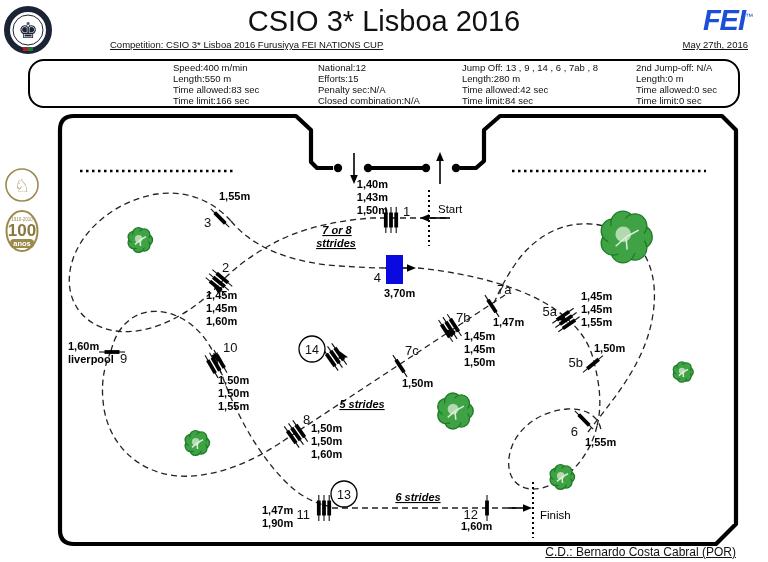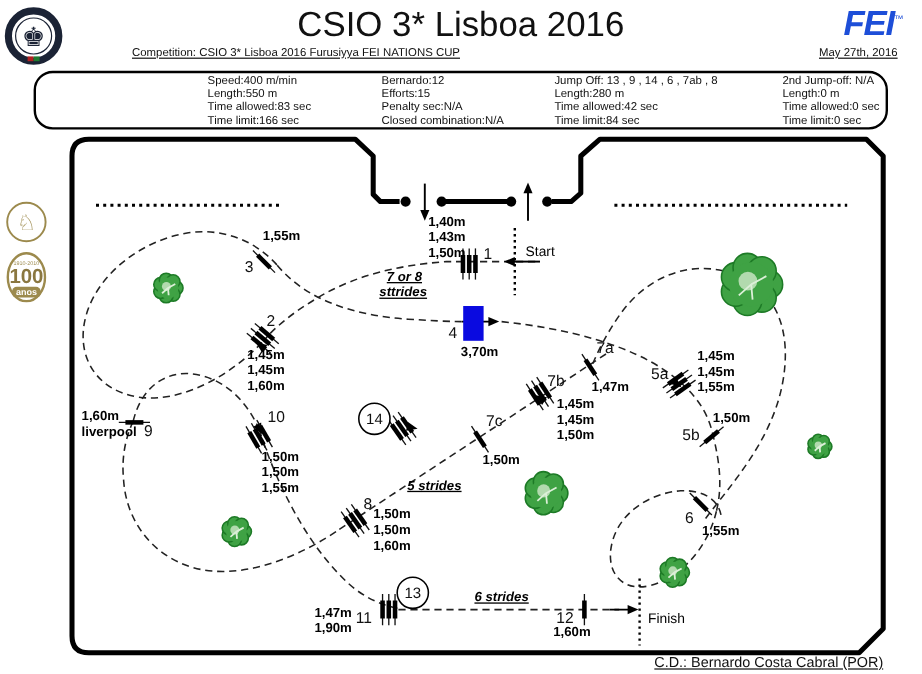--- a/index.html
+++ b/index.html
@@ -14,21 +14,21 @@
   #fei sup{font-size:8px;font-weight:400;}
   
   #infobox{position:absolute;left:28px;top:59px;width:712px;height:49px;border:2.5px solid #000;
            border-radius:16px;box-sizing:border-box;}
   .col{position:absolute;top:62px;font-size:9.5px;line-height:11px;}
   .tr{display:flex;justify-content:flex-start;}
   #col-general{left:37px;width:130px;}
   #col-speed{left:173px;width:100px;}
   #col-counts{left:318px;width:114px;}
   #col-jo{left:462px;width:155px;}
-  #col-jo2{left:652px;width:109px;}
+  #col-jo2{left:636px;width:109px;}
   
   .sidelogo{position:absolute;}
   #credit{position:absolute;top:545px;right:32px;font-size:12px;text-decoration:underline;text-align:right;}
   
   svg{position:absolute;left:0;top:0;}
   text{font-family:"Liberation Sans",sans-serif;}
   .num{font-size:13px;fill:#111;}
   .circnum{font-size:12.5px;fill:#111;}
   .hgt{font-size:11px;font-weight:bold;fill:#000;}
   .ann{font-size:11px;font-weight:bold;font-style:italic;text-decoration:underline;fill:#000;}
@@ -69,21 +69,21 @@
         <span>Time allowed:</span>
         <span>83 sec</span>
       </div>
     <div class="tr">
         <span>Time limit:</span>
         <span>166 sec</span>
       </div>
   </div>
   <div class="col" id="col-counts">
     <div class="tr">
-        <span>Bernardo:</span>
+        <span>National:</span>
         <span>12</span>
       </div>
     <div class="tr">
         <span>Efforts:</span>
         <span>15</span>
       </div>
     <div class="tr">
         <span>Penalty sec:</span>
         <span>N/A</span>
       </div>

